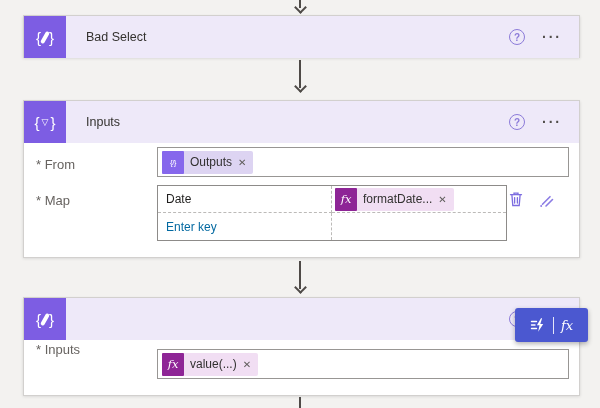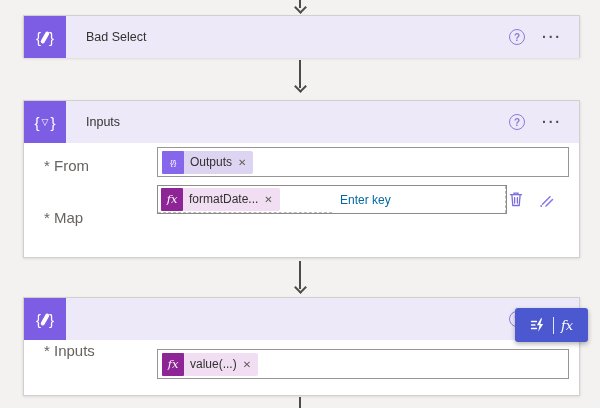--- a/index.html
+++ b/index.html
@@ -34,21 +34,21 @@
   .tri{font-size:9px;line-height:1;color:#fff;margin:0 2px;}
   .card-title{margin-left:20px;font-size:12.5px;color:#34322f;}
   .hdr-right{margin-left:auto;display:flex;align-items:center;gap:17px;padding-right:17px;}
   .help-btn{
     width:16px;height:16px;border:1.4px solid #8c7bd9;border-radius:50%;
     color:#8c7bd9;font-size:10px;font-weight:700;display:flex;align-items:center;justify-content:center;
     cursor:pointer;background:transparent;
   }
   .more-btn{color:#504d4a;font-size:14px;font-weight:700;letter-spacing:2px;cursor:pointer;line-height:1;}
   
-  .row-label{position:absolute;left:12px;font-size:15px;color:#676360;margin-left:8px;}
+  .row-label{position:absolute;left:12px;font-size:13px;color:#676360;}
   .field{
     position:absolute;left:133px;width:412px;height:30px;background:#fff;
     border:1px solid #989694;display:flex;align-items:center;padding-left:4px;
   }
   .pill{
     display:inline-flex;align-items:center;height:23px;border-radius:2px;
     padding-right:7px;gap:6px;cursor:pointer;
   }
   .pill-lav{background:#ddd4f2;}
   .pill-pink{background:#f1def3;}
@@ -128,22 +128,23 @@
 
     <span class="row-label" style="top:56px;">* From</span>
     <div class="field" style="top:46px;">
       <span class="pill pill-lav">
         <span class="mini-ic mini-compose">{/}</span>
         <span class="pill-text">Outputs</span>
         <span class="pill-x">✕</span>
       </span>
     </div>
 
-    <span class="row-label" style="top:108px;">* Map</span>
+    <span class="row-label" style="top:92px;">* Map</span>
     <div class="map-table">
+      <div class="mt-cell mt-br mt-bb mt-key">Date</div>
       <div class="mt-cell mt-bb mt-val">
         <span class="pill pill-pink">
           <span class="mini-ic mini-fx">fx</span>
           <span class="pill-text">formatDate...</span>
           <span class="pill-x">✕</span>
         </span>
       </div>
       <div class="mt-cell mt-br mt-ph">Enter key</div>
     </div>
 

